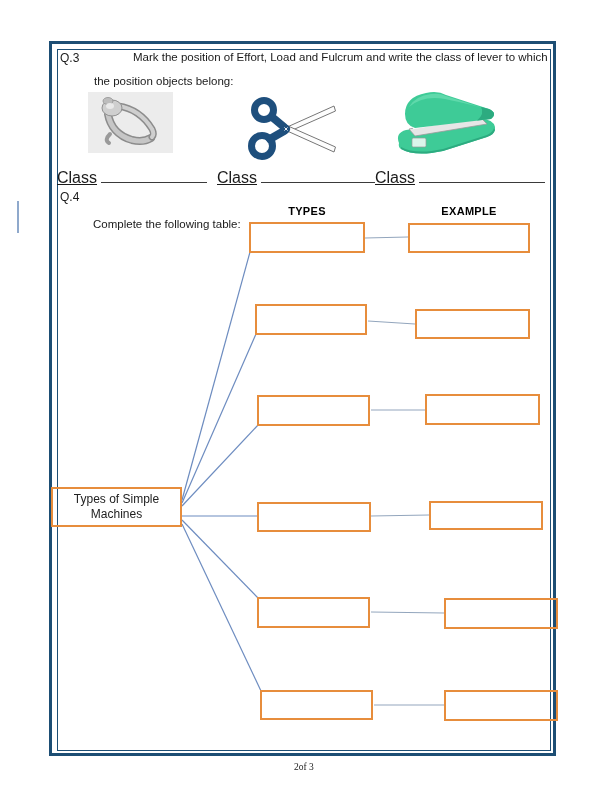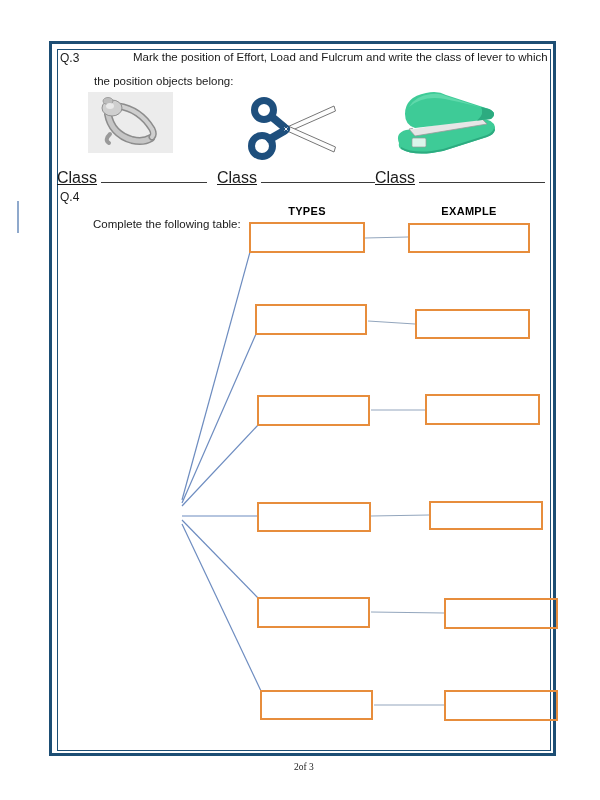--- a/index.html
+++ b/index.html
@@ -104,20 +104,23 @@
     <g stroke="#93a6bd" stroke-width="1.2" fill="none">
       <path d="M365,238 L408,237"></path>
       <path d="M368,321 L415,324"></path>
       <path d="M371,410 L425,410"></path>
       <path d="M371,516 L429,515"></path>
       <path d="M371,612 L444,613"></path>
       <path d="M374,705 L444,705"></path>
     </g>
   </svg>
 
+  <div class="abs obox hub" style="left:51px;top:487px;width:131px;height:40px;">
+    <div style="width:122px;">Types of Simple Machines</div>
+  </div>
 
   <div class="abs obox" style="left:249px;top:222px;width:116px;height:31px;"></div>
   <div class="abs obox" style="left:255px;top:304px;width:112px;height:31px;"></div>
   <div class="abs obox" style="left:257px;top:395px;width:113px;height:31px;"></div>
   <div class="abs obox" style="left:257px;top:502px;width:114px;height:30px;"></div>
   <div class="abs obox" style="left:257px;top:597px;width:113px;height:31px;"></div>
   <div class="abs obox" style="left:260px;top:690px;width:113px;height:30px;"></div>
 
   <div class="abs obox" style="left:408px;top:223px;width:122px;height:30px;"></div>
   <div class="abs obox" style="left:415px;top:309px;width:115px;height:30px;"></div>

